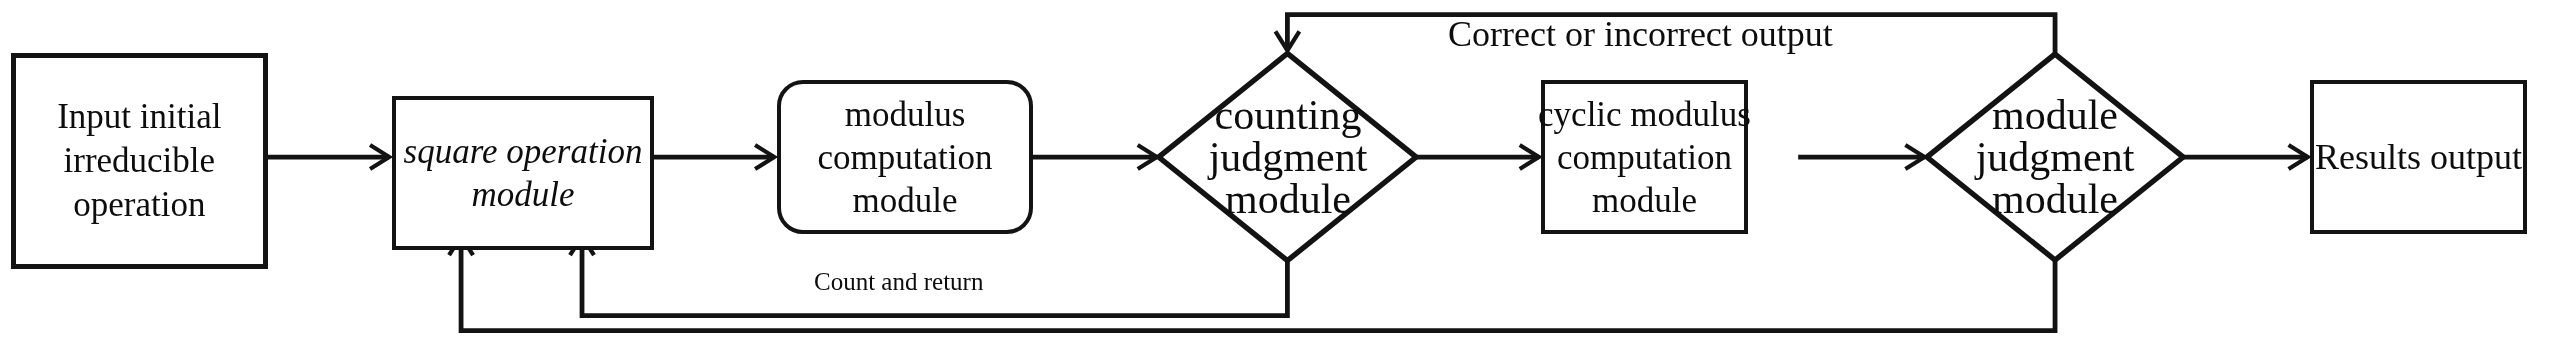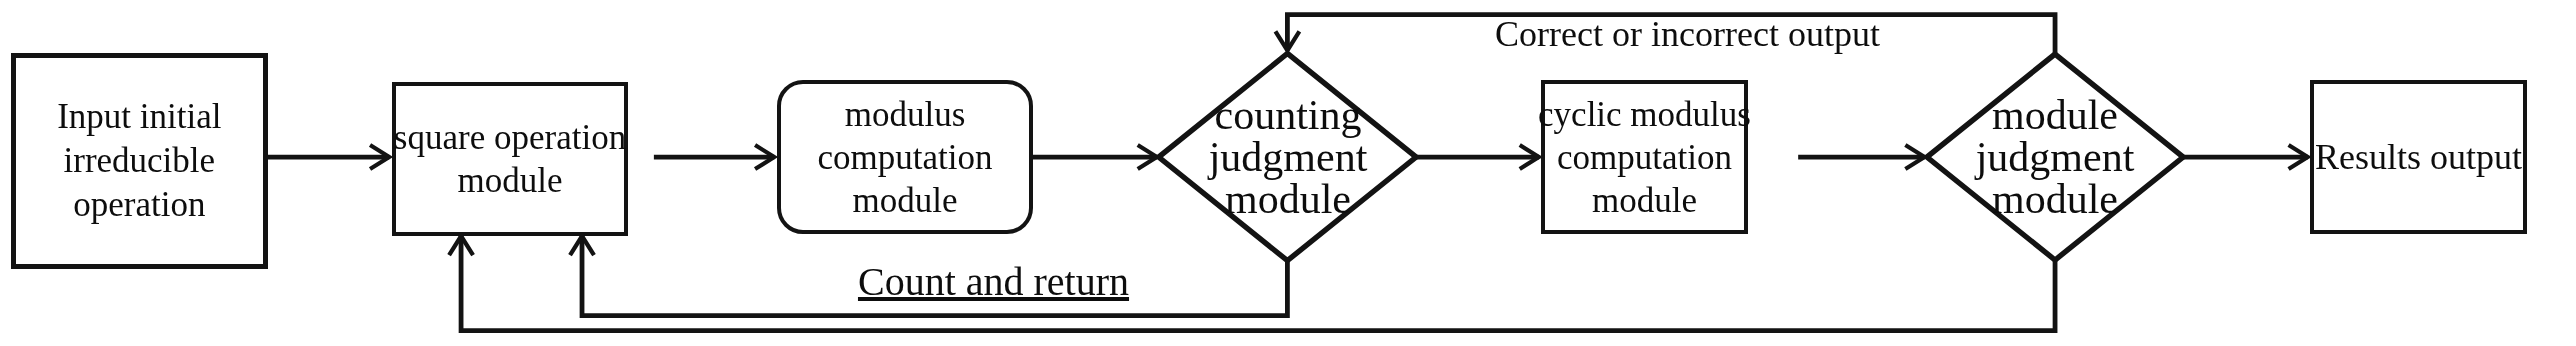--- a/index.html
+++ b/index.html
@@ -24,46 +24,45 @@
     align-items: center;
     justify-content: center;
     text-align: center;
     font-size: 35px;
     line-height: 43px;
     white-space: nowrap;
   }
   .node span { display: block; }
 
   .node-input   { left: 10.8px;   top: 53px;  width: 257px; height: 216px; border-width: 5.4px; line-height: 44px; }
-  .node-square  { left: 392px;  top: 82px; width: 236px; height: 154px; }
+  .node-square  { left: 392px;  top: 96px; width: 262px; height: 154px; font-style: italic; }
   .node-modulus { left: 777px; top: 80px; width: 256px; height: 154px; border-radius: 26px; }
   .node-cyclic  { left: 1541px; top: 80px; width: 207px; height: 154px; }
   .node-output  { left: 2310px; top: 80px; width: 217px; height: 154px; font-size: 36px; }
 
   .diamond-label {
     position: absolute;
     display: flex;
     flex-direction: column;
     align-items: center;
     justify-content: center;
     text-align: center;
     font-size: 42px;
     line-height: 42px;
     white-space: nowrap;
   }
   .diamond-label.counting { left: 1168px; top: 93px; width: 240px; height: 128px; }
   .diamond-label.result   { left: 1935px; top: 93px; width: 240px; height: 128px; }
 
   .edge-label {
     position: absolute;
-    text-align: center;
     white-space: nowrap;
   }
   .edge-label.top      { left: 1448px; top: 14.4px;  width: 479px; font-size: 36px; line-height: 41px; }
-  .edge-label.countret { left: 814px; top: 261px; width: 359px; font-size: 40px; line-height: 41px; text-decoration: underline; }
+  .edge-label.countret { left: 814px; top: 261px; width: 359px; font-size: 25px; line-height: 41px; }
   .edge-label.bottom   { left: 1467px; top: 240px; width: 419px; font-size: 35px; line-height: 46px; }
 </style>
 </head>
 <body>
 
 <div id="stage">
 
   <svg id="wires" viewBox="0 0 4302 579" xmlns="http://www.w3.org/2000/svg">
     <defs>
       <marker id="ah" markerUnits="userSpaceOnUse" markerWidth="64" markerHeight="56" refX="54" refY="28" orient="auto">

